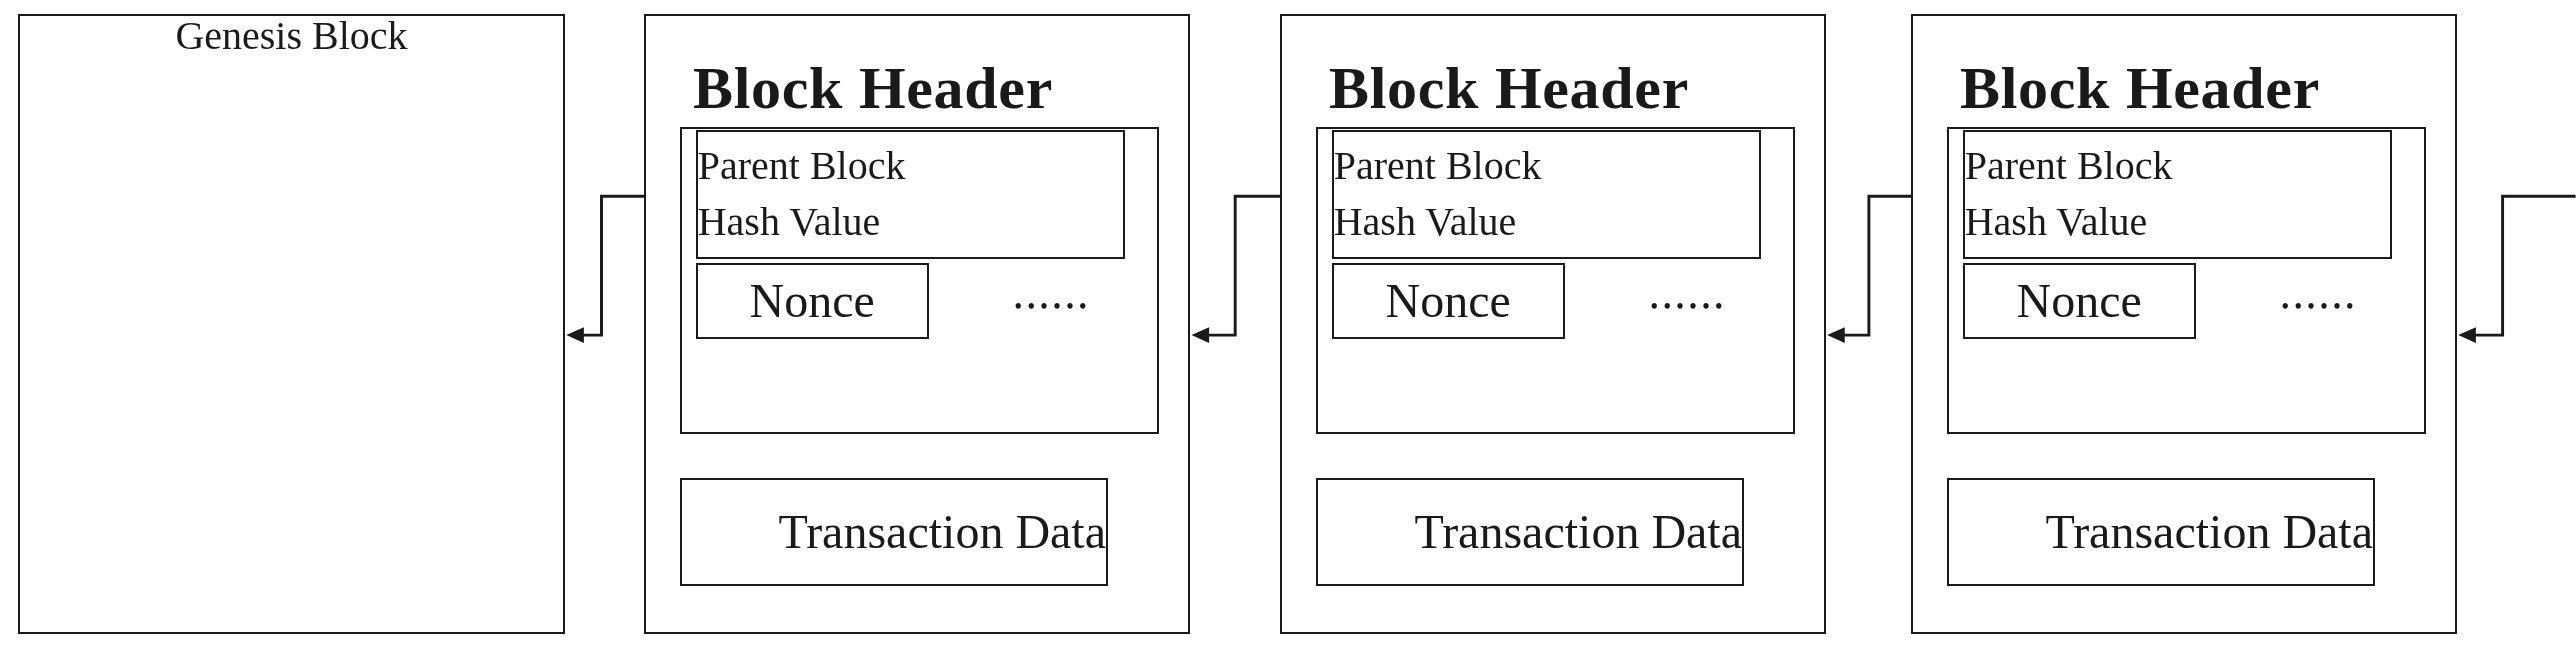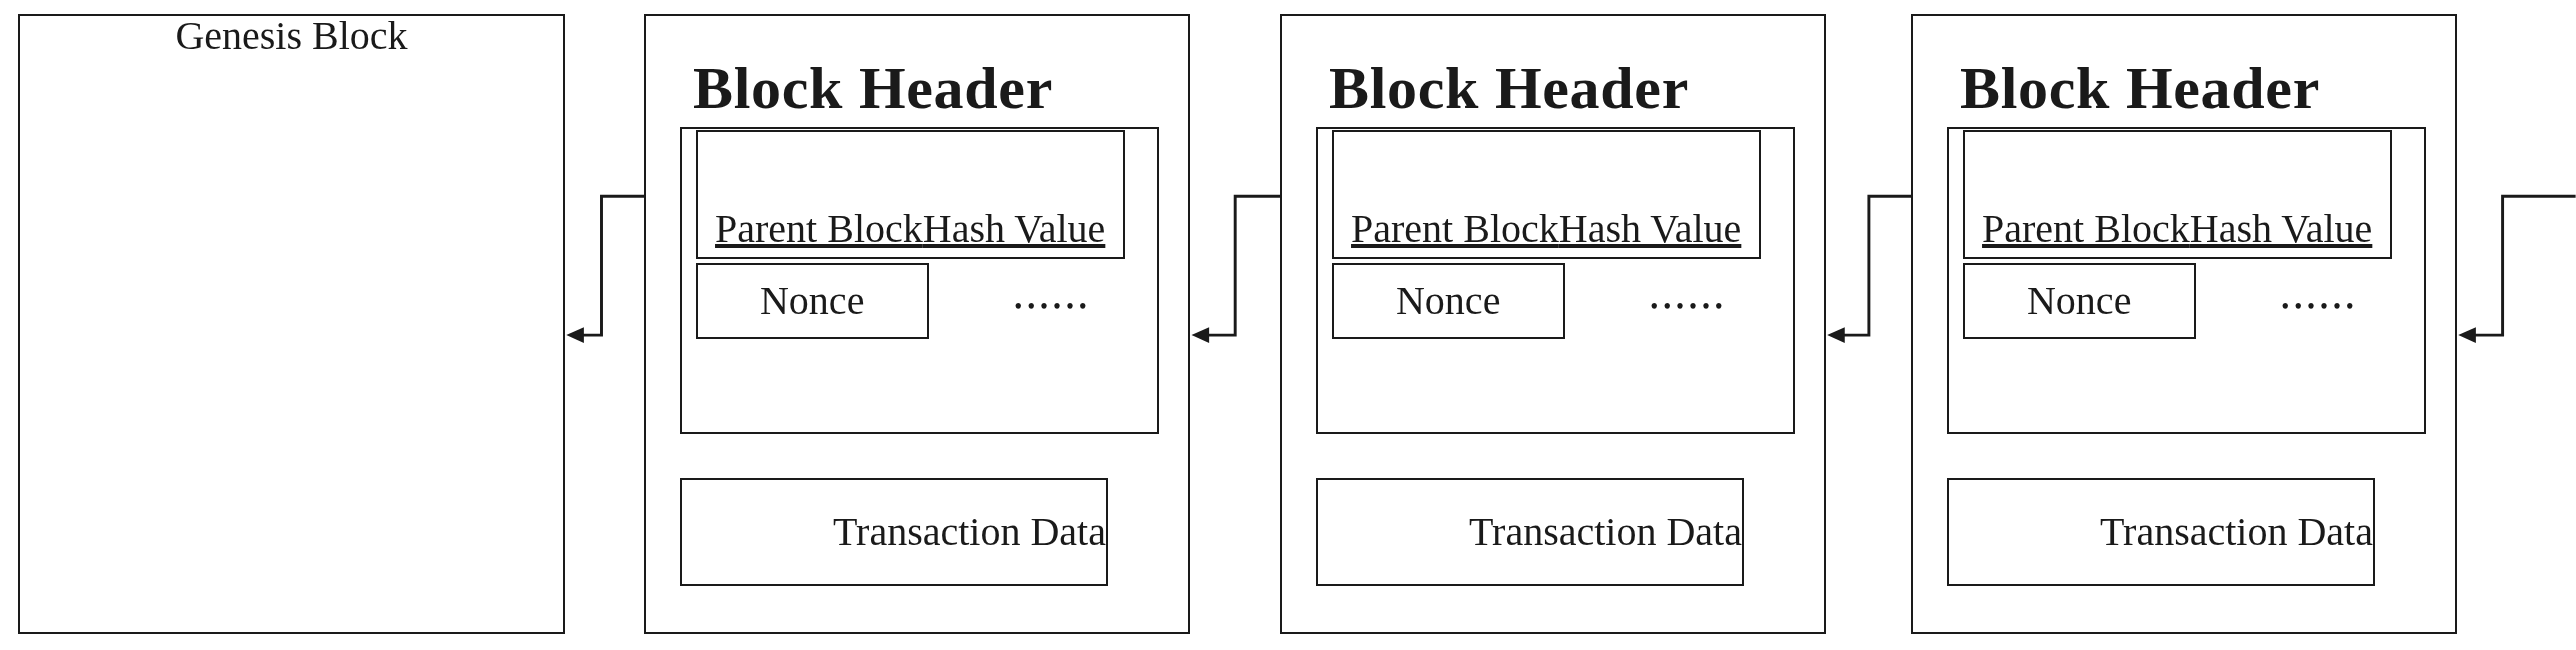--- a/index.html
+++ b/index.html
@@ -58,41 +58,41 @@
     border: 2.6px solid #1a1a1a;
     box-sizing: border-box;
   }
   .parent-box {
     position: absolute;
     left: 13.7px; top: 0.7px;   
     width: 429px; height: 129px;
     border: 2px solid #1a1a1a;
     box-sizing: border-box;
     display: flex;
-    align-items: flex-end;
-    justify-content: center;
-    text-decoration: underline;
+    flex-direction: column;
+    align-items: flex-start;
+    justify-content: center;
   }
   .parent-box .line {
     font-size: 40px;
     line-height: 56px;
     white-space: nowrap;
   }
   .nonce-box {
     position: absolute;
     left: 13.7px; top: 134px;  
     width: 233px; height: 76px;
     border: 2px solid #1a1a1a;
     box-sizing: border-box;
     display: flex;
     align-items: center;
     justify-content: center;
   }
   .nonce-box .lbl, .tx-box .lbl {
-    font-size: 40px;
+    font-size: 48px;
     line-height: 1;
     white-space: nowrap;
   }
   .dots {
     position: absolute;
     left: 290px; top: 150px;  
     width: 163px; height: 55px;
     display: flex;
     align-items: center;
     justify-content: center;

